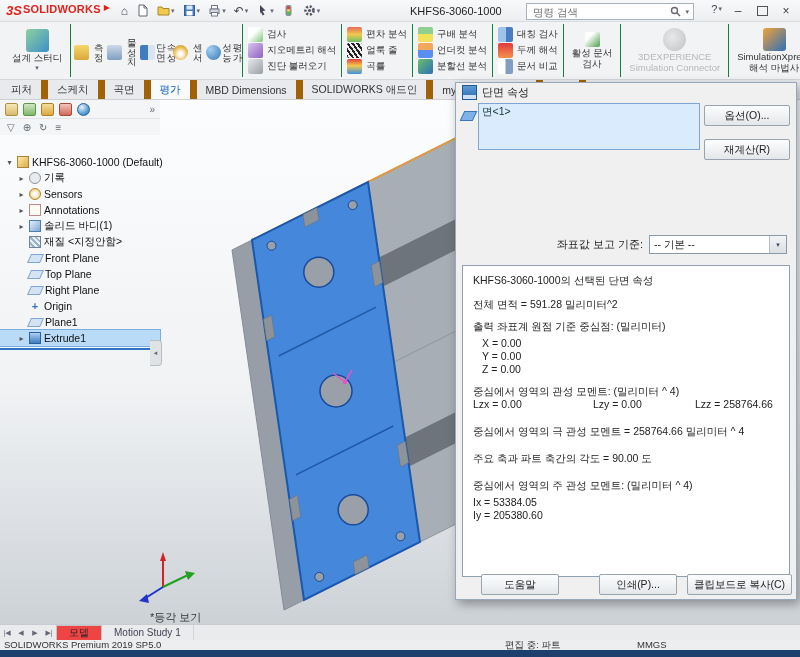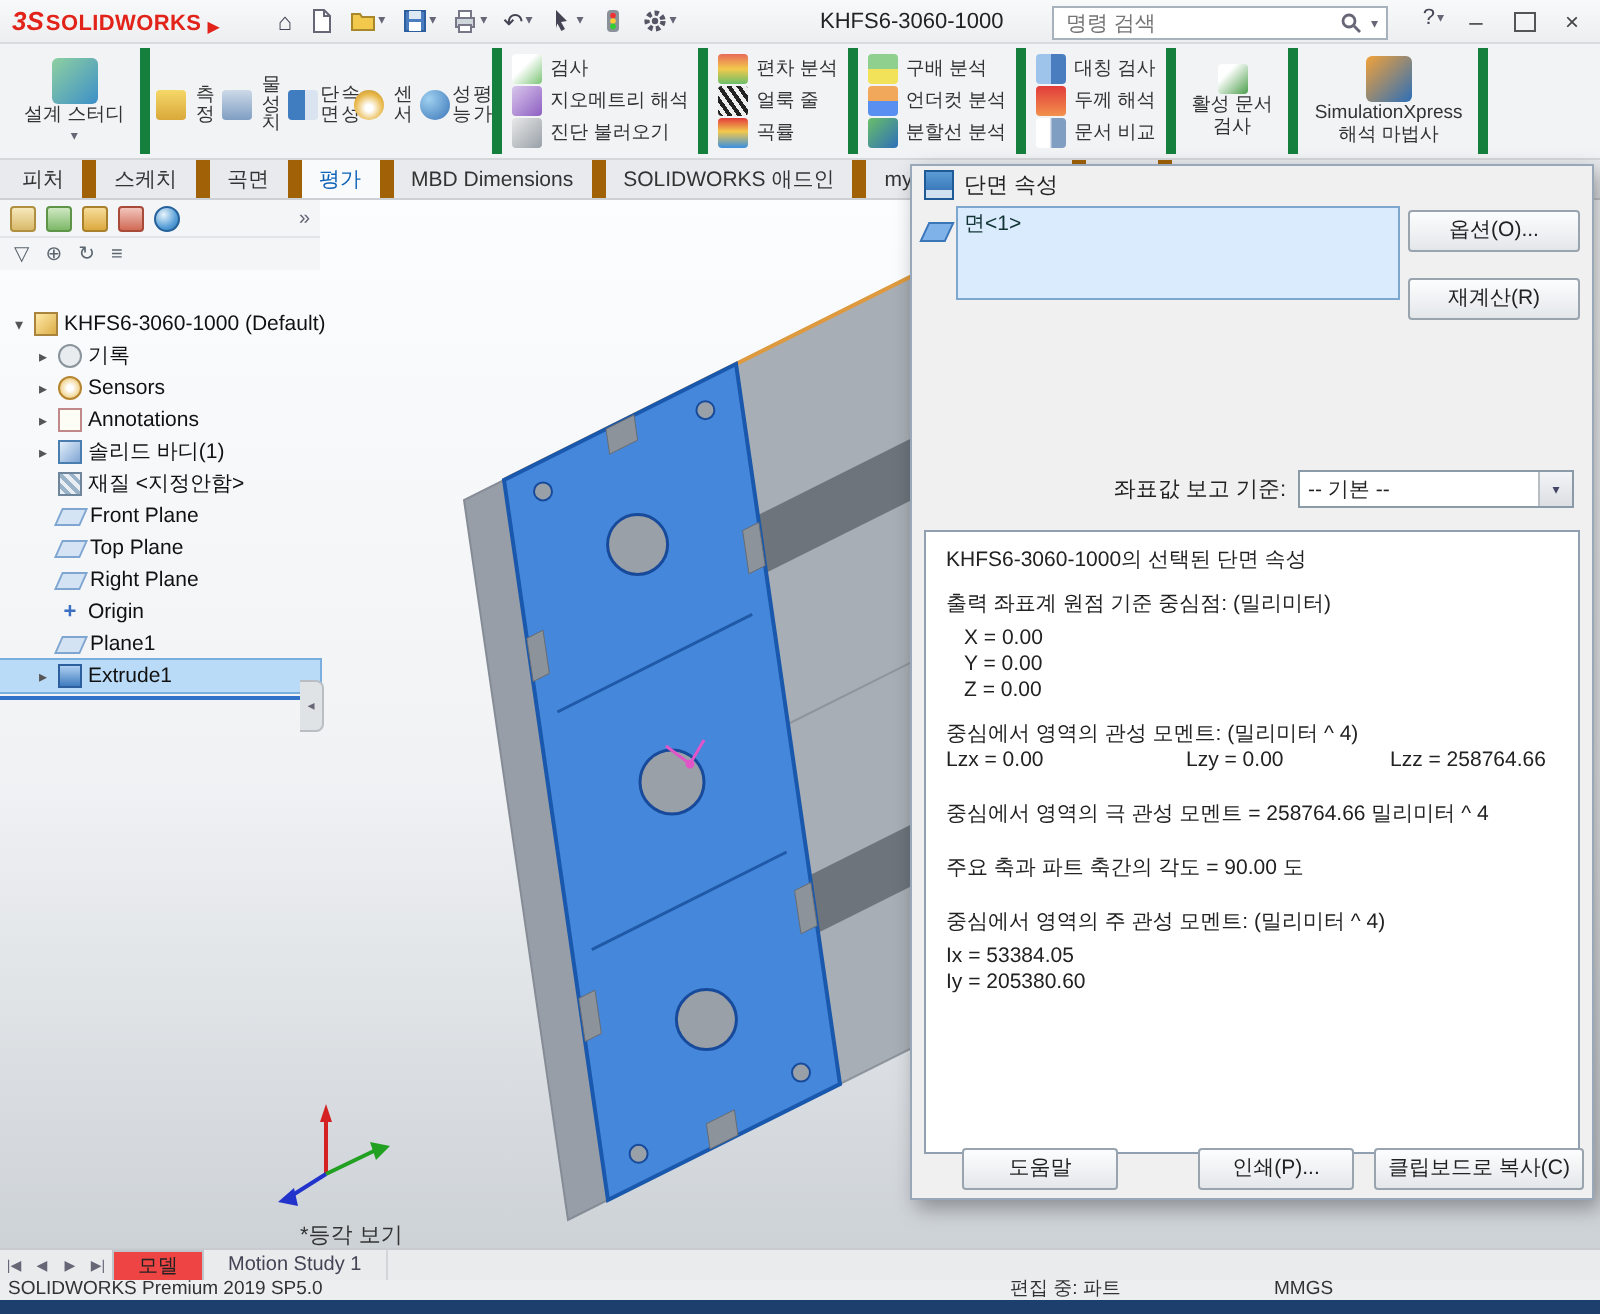--- a/index.html
+++ b/index.html
@@ -4,40 +4,40 @@
 <style>
   html,body{margin:0;padding:0}
   body{width:800px;height:657px;position:relative;overflow:hidden;background:#fff;
        font-family:"Liberation Sans","DejaVu Sans",sans-serif;font-size:11px;color:#222}
   button{background:none;border:none;font:inherit;color:inherit;padding:0;margin:0}
 
   
   #titlebar{position:absolute;left:0;top:0;width:800px;height:22px;
     background:linear-gradient(#f8f9fa,#eceef0);border-bottom:1px solid #d9dcdf;
     display:flex;align-items:center;padding:0 6px;box-sizing:border-box;gap:2px}
-  .logo{display:flex;align-items:flex-end;margin-right:24px;white-space:nowrap}
+  .logo{display:flex;align-items:flex-start;margin-right:6px;white-space:nowrap}
   .logo-ds{color:#e2231a;font-weight:bold;font-style:italic;font-size:13px}
   .logo-name{color:#e2231a;font-weight:bold;font-size:11px;letter-spacing:.2px;margin-left:1px}
   .logo-play{color:#e2231a;font-size:8px;margin-left:3px}
   .tbtn{display:flex;align-items:center;gap:1px;padding:1px 3px;color:#445;font-size:12px;line-height:1}
   .tb-dd{font-size:7px;color:#667}
   .tb-svg{width:13px;height:13px;display:block}
   .doc-title{position:absolute;left:410px;top:5px;font-size:11px;color:#222}
   .search{position:absolute;right:106px;top:3px;width:158px;height:15px;background:#fff;
     border:1px solid #a8b2bc;display:flex;align-items:center;padding:0 4px;gap:4px}
   .search input{flex:1;min-width:0;border:none;outline:none;background:transparent;font-size:10.5px;color:#444}
   .helpbox{position:absolute;right:78px;top:3px;display:flex;align-items:center;gap:1px;color:#445;font-size:11px}
   .win{position:absolute;right:2px;top:0;height:22px;display:flex;align-items:center}
   .win>*{width:24px;height:22px;display:flex;align-items:center;justify-content:center;color:#444;font-size:12px}
   .win-max-box{width:9px;height:8px;border:1px solid #555}
 
   
   #ribbon{position:absolute;left:0;top:22px;width:800px;height:58px;background:#f2f3f5;
     border-bottom:1px solid #d5d8db;display:flex;align-items:stretch;padding:2px 0 2px 4px;box-sizing:border-box}
-  .rgroup{display:flex;align-items:center;padding:0 3px;border-right:5px solid #15803d}
+  .rgroup{display:flex;align-items:center;padding:0 3px;border-right:1px solid #15803d}
   .rcol{display:flex;flex-direction:column;justify-content:center}
   .rb-sm{display:flex;align-items:center;gap:4px;font-size:9.5px;color:#333;height:16px;white-space:nowrap;padding:0 2px}
   .rb-md{display:flex;flex-direction:row;align-items:center;width:33px;font-size:9.5px;color:#333;gap:1px;padding-top:4px}
   .rb-md .lbl{line-height:1.05;text-align:center}
   .rb-lg{display:flex;flex-direction:column;align-items:center;justify-content:flex-start;font-size:9.5px;color:#333;gap:1px;padding:0 5px}
   .rb-lg .lbl{line-height:1.1;text-align:center;white-space:nowrap}
   .ric{width:15px;height:15px;border-radius:2px;flex:none}
   .ric-lg{width:23px;height:23px;border-radius:3px}
   .dd{font-size:7px;color:#667}
   .disabled{color:#9aa0a6;opacity:.7;filter:grayscale(.9)}
@@ -339,20 +339,27 @@
   </div>
     </div>
   <div class="rgroup">
     <button class="rb-lg">
       <span class="ric i-adc"></span>
       <span class="lbl">활성 문서</span>
       <span class="lbl">검사</span>
     </button>
   </div>
   <div class="rgroup">
+    <button class="rb-lg disabled">
+      <span class="ric ric-lg i-3dx"></span>
+      <span class="lbl">3DEXPERIENCE</span>
+      <span class="lbl">Simulation Connector</span>
+    </button>
+  </div>
+  <div class="rgroup">
     <button class="rb-lg">
       <span class="ric ric-lg i-simx"></span>
       <span class="lbl">SimulationXpress</span>
       <span class="lbl">해석 마법사</span>
     </button>
   </div>
 
 </div>
 
 <div id="tabrow">
@@ -519,20 +526,21 @@
   </div>
   <div class="combo-row">
     <span>좌표값 보고 기준:</span>
     <div class="combo">
       <span>-- 기본 --</span>
       <span class="combo-btn">▾</span>
     </div>
   </div>
   <div class="results">
     <div>KHFS6-3060-1000의 선택된 단면 속성</div>
+    <div class="mtA">전체 면적 = 591.28 밀리미터^2</div>
     <div class="mtB">출력 좌표계 원점 기준 중심점: (밀리미터)</div>
     <div class="mtC ind">X = 0.00</div>
     <div class="ind">Y = 0.00</div>
     <div class="ind">Z = 0.00</div>
     <div class="mtB">중심에서 영역의 관성 모멘트: (밀리미터 ^ 4)</div>
     <div class="rgrid">
       <span>Lzx = 0.00</span>
       <span>Lzy = 0.00</span>
       <span>Lzz = 258764.66</span>
     </div>

